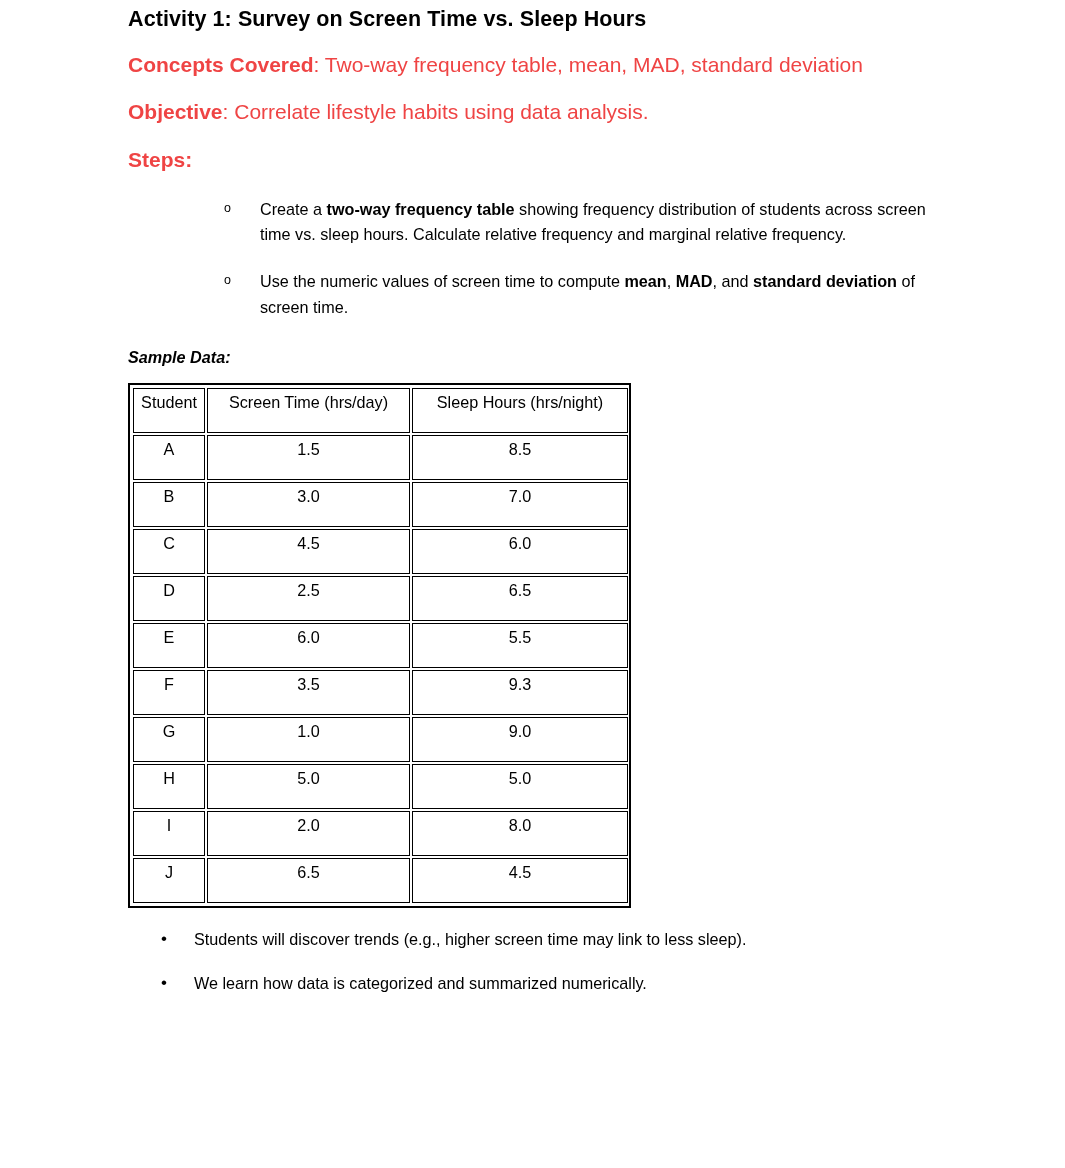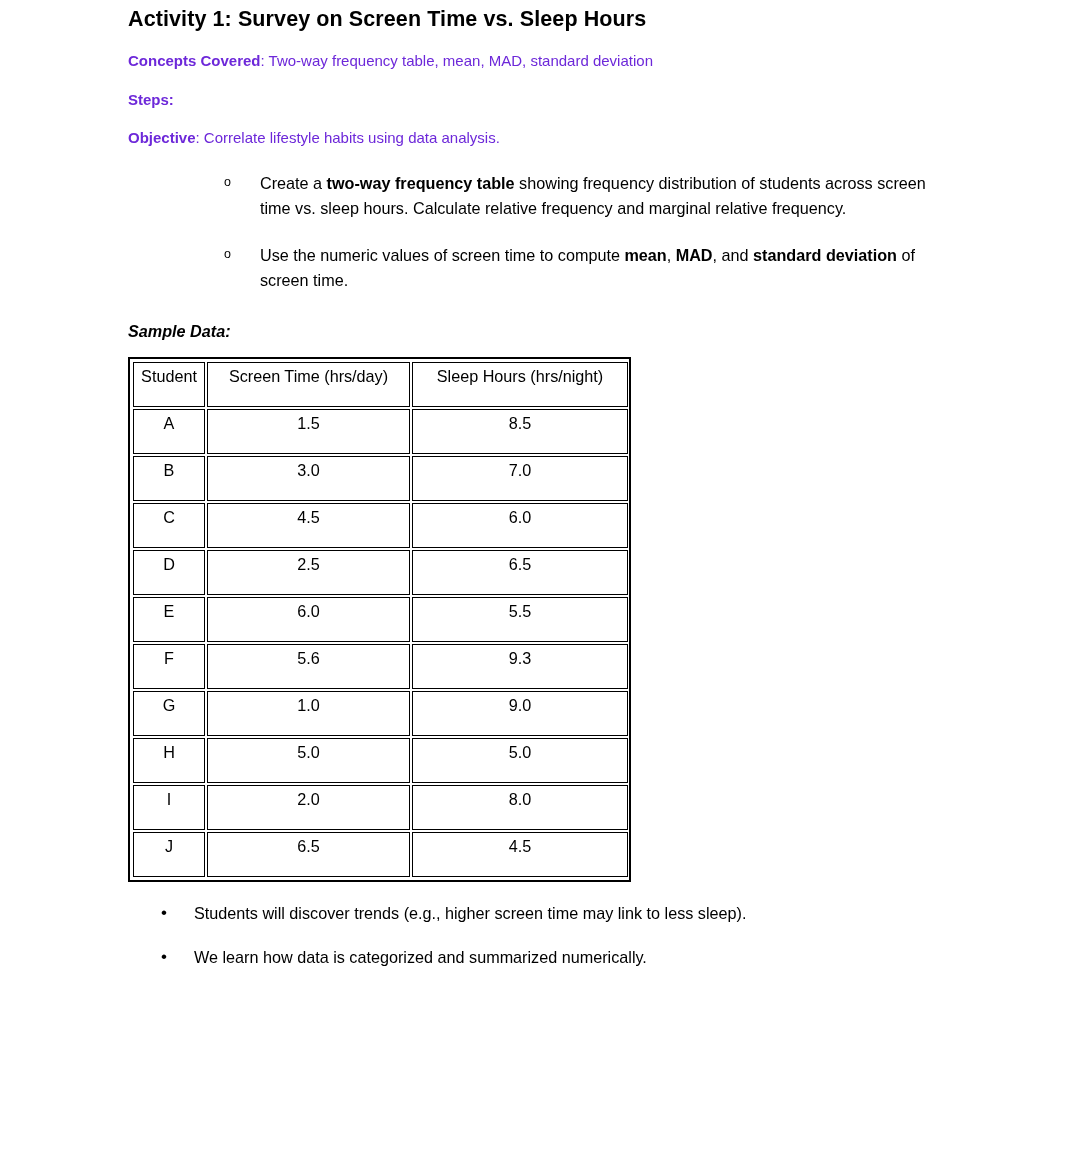--- a/index.html
+++ b/index.html
@@ -32,25 +32,25 @@
     font-size: 21.5px;
     font-weight: bold;
     letter-spacing: 0.1px;
     margin: 0;
     padding-top: 6px;
     line-height: 1.25;
     color: #000;
   }
 
   .para {
-    font-size: 15px;
+    font-size: 21px;
     line-height: 1.45;
     margin: 0;
     padding-top: 17px;
-    color: #6d28d9;
+    color: #ef4444;
   }
   .para .lead {
     font-weight: bold;
   }
 
   .steps-list {
     list-style: none;
     margin: 0;
     padding: 0;
   }
@@ -148,25 +148,25 @@
 <div class="page">
   <div class="content">
 
     <h1 class="doc-title">Activity 1: Survey on Screen Time vs. Sleep Hours</h1>
 
     <p class="para">
       <span class="lead">Concepts Covered</span><span>: Two-way frequency table, mean, MAD, standard deviation</span>
     </p>
 
     <p class="para">
+      <span class="lead">Objective</span><span>: Correlate lifestyle habits using data analysis.</span>
+    </p>
+
+    <p class="para">
       <span class="lead">Steps:</span>
-    </p>
-
-    <p class="para">
-      <span class="lead">Objective</span><span>: Correlate lifestyle habits using data analysis.</span>
     </p>
 
     <ul class="steps-list" id="steps-list">
         <li class="step-item"><span class="marker">o</span><span class="step-text"><span>Create a </span><b>two-way frequency table</b><span> showing frequency distribution of students across screen time vs. sleep hours. Calculate relative frequency and marginal relative frequency.</span></span></li>
         <li class="step-item"><span class="marker">o</span><span class="step-text"><span>Use the numeric values of screen time to compute </span><b>mean</b><span>, </span><b>MAD</b><span>, and </span><b>standard deviation</b><span> of screen time.</span></span></li>
       </ul>
 
     <div class="sample-label">Sample Data:</div>
 
     <div class="table-wrap">
@@ -204,21 +204,21 @@
               <td>2.5</td>
               <td>6.5</td>
             </tr>
             <tr>
               <td>E</td>
               <td>6.0</td>
               <td>5.5</td>
             </tr>
             <tr>
               <td>F</td>
-              <td>5.6</td>
+              <td>3.5</td>
               <td>9.3</td>
             </tr>
             <tr>
               <td>G</td>
               <td>1.0</td>
               <td>9.0</td>
             </tr>
             <tr>
               <td>H</td>
               <td>5.0</td>

